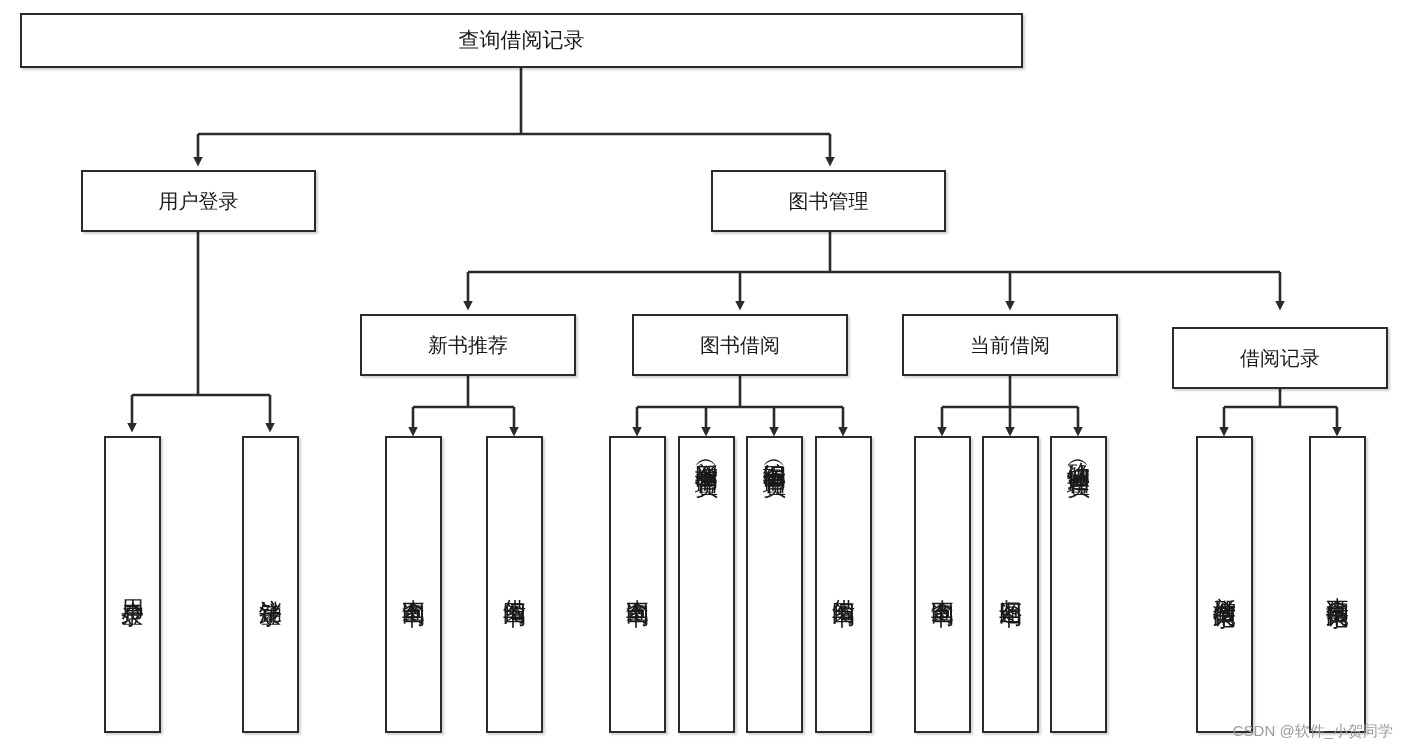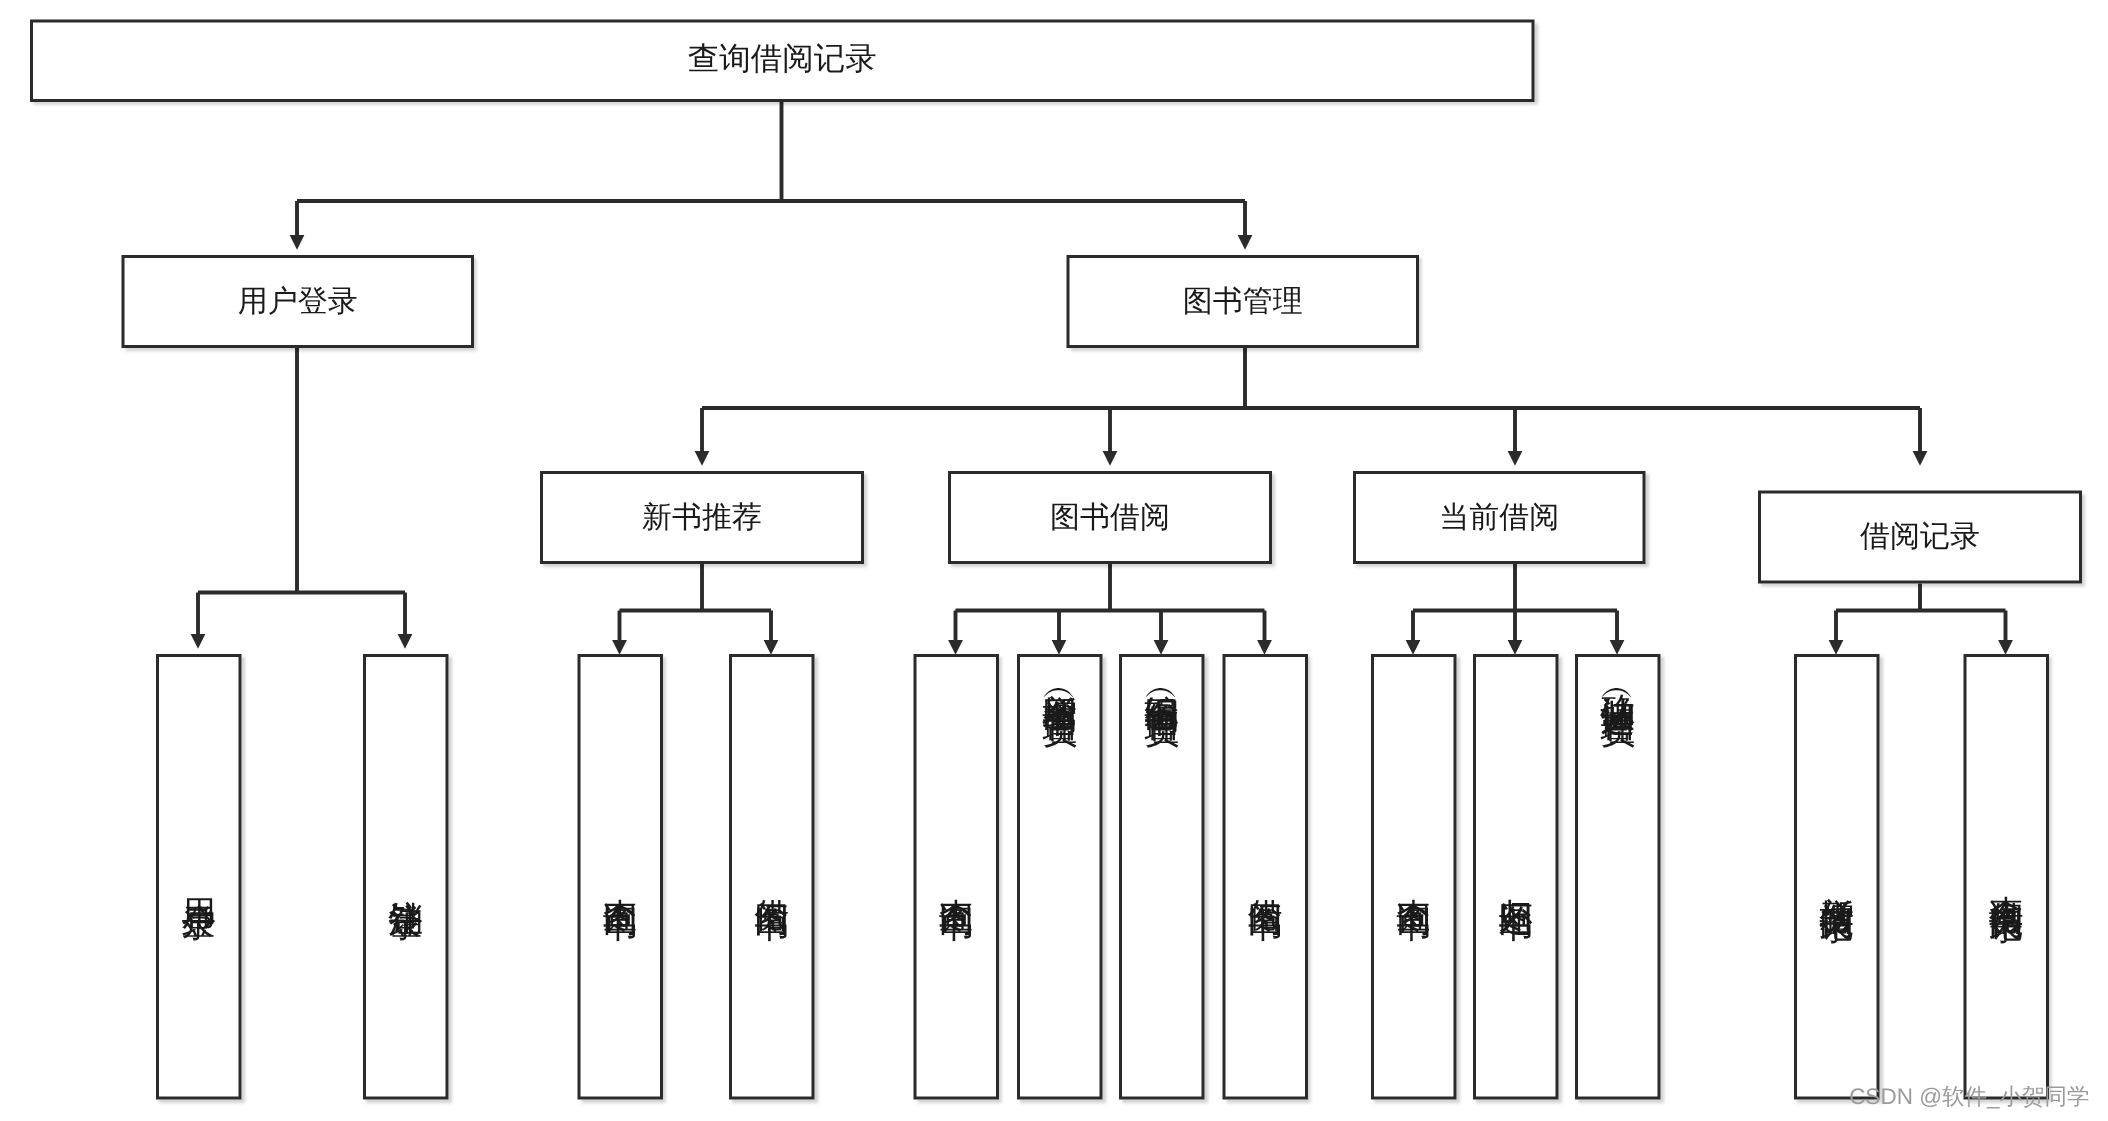--- a/index.html
+++ b/index.html
@@ -147,21 +147,21 @@
   <div class="node lvl-mid" style="left:360px; top:314px; width:216px; height:62px;">
     <span class="node-label">新书推荐</span>
   </div>
 
   <div class="node lvl-mid" style="left:711px; top:170px; width:235px; height:62px;">
     <span class="node-label">图书管理</span>
   </div>
   <div class="node lvl-mid" style="left:632px; top:314px; width:216px; height:62px;">
     <span class="node-label">图书借阅</span>
   </div>
-  <div class="node lvl-mid" style="left:902px; top:314px; width:195px; height:62px;">
+  <div class="node lvl-mid" style="left:902px; top:314px; width:216px; height:62px;">
     <span class="node-label">当前借阅</span>
   </div>
   <div class="node lvl-mid" style="left:1172px; top:327px; width:216px; height:62px;">
     <span class="node-label">借阅记录</span>
   </div>
 
   <div class="node leaf center" style="left:104px; top:436px; width:57px; height:297px;">
     <span class="node-label">用户登录</span>
   </div>
   <div class="node leaf center" style="left:242px; top:436px; width:57px; height:297px;">

